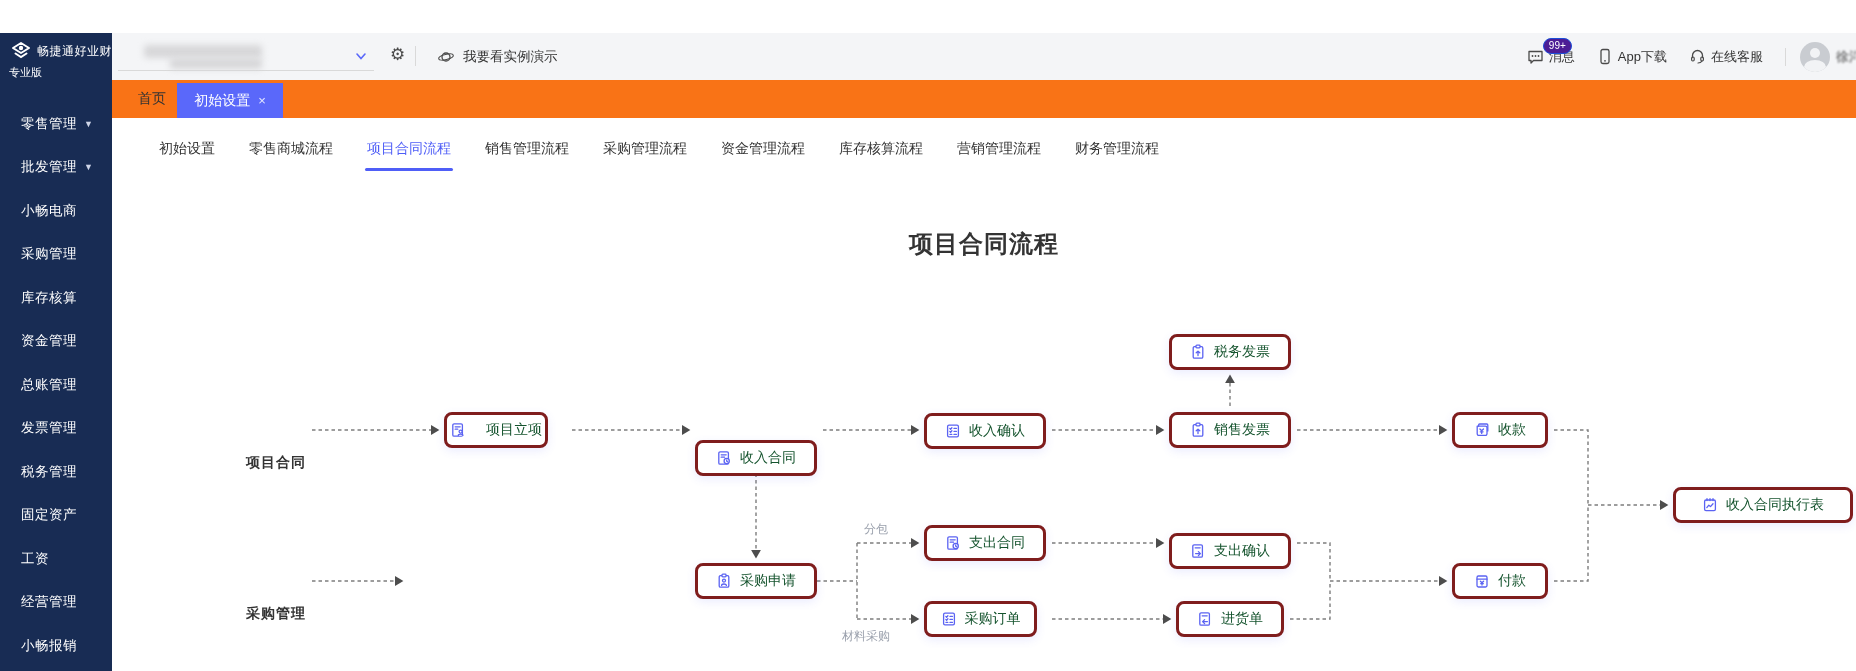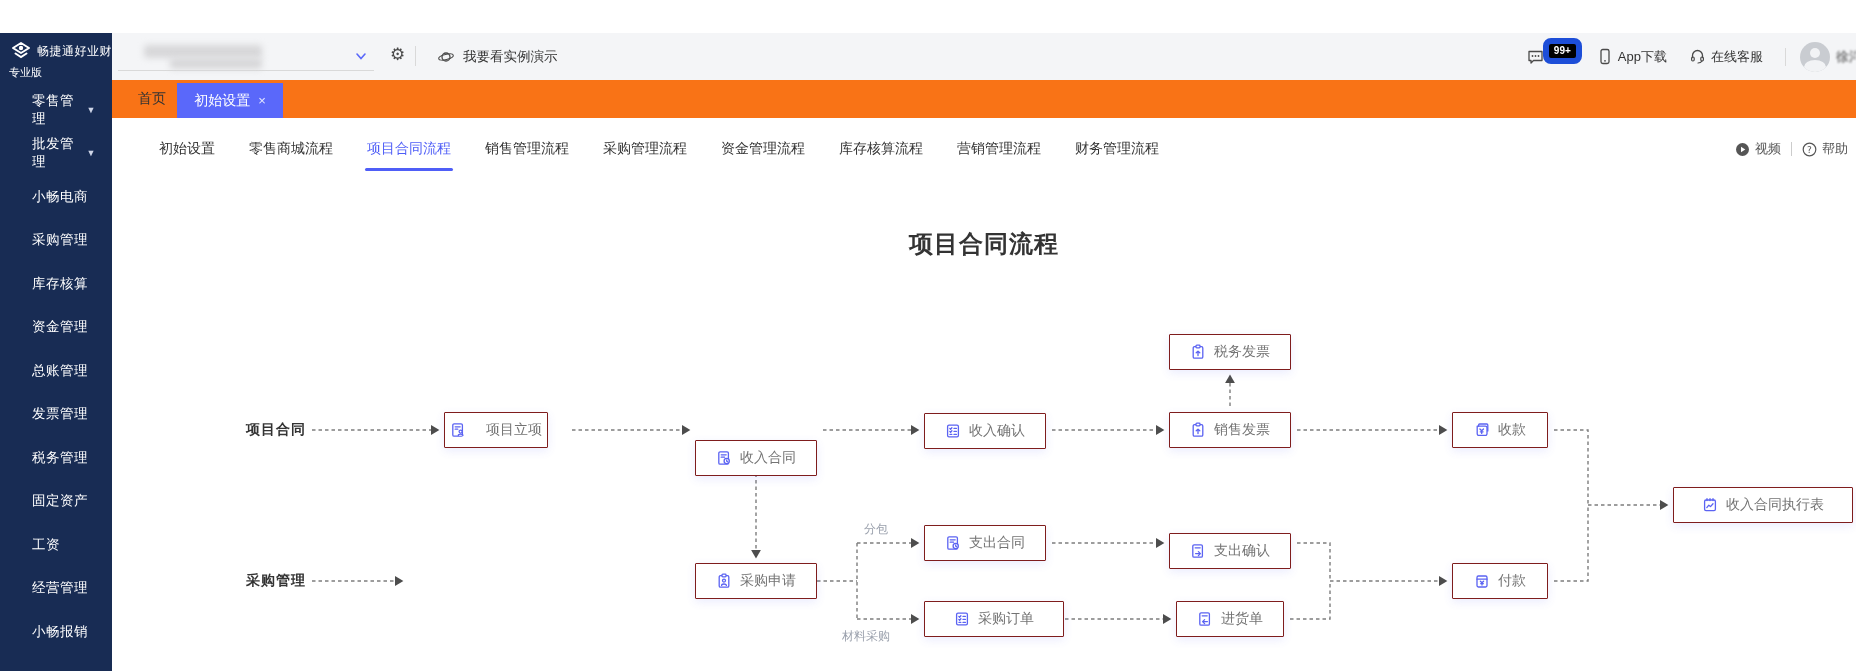--- a/index.html
+++ b/index.html
@@ -6,36 +6,36 @@
   html,body { width:1856px; height:671px; overflow:hidden; background:#fff;
     font-family:"Liberation Sans","DejaVu Sans",sans-serif; }
   .stage { position:relative; width:1856px; height:671px; }
 
   
   .sidebar { position:absolute; left:0; top:33px; width:112px; height:638px; background:#182c54; z-index:5; }
   .logo-row { position:absolute; left:9px; top:6px; display:flex; align-items:center; gap:4px; }
   .logo-mark { width:24px; height:24px; flex:0 0 auto; }
   .logo-title { color:#fff; font-size:12px; white-space:nowrap; letter-spacing:.5px; }
   .logo-sub { position:absolute; left:9px; top:32px; color:#fff; font-size:11px; }
-  .nav { position:absolute; left:0; top:55px; width:96px;padding-left:11px; }
+  .nav { position:absolute; left:0; top:69px; width:96px; }
   .nav-item { height:43.5px; display:flex; align-items:center; padding-left:21px; color:#ffffff; font-size:13.5px; cursor:pointer; letter-spacing:.5px; }
   .nav-item .caret { margin-left:7px; font-size:9px; color:#cfd6e8; }
 
   
   .top-strip { position:absolute; left:0; top:0; width:1856px; height:33px; background:#fff; }
   .topbar { position:absolute; left:112px; top:33px; width:1744px; height:47px; background:#f4f5f7; }
   .select-box { position:absolute; left:6px; top:8px; width:256px; height:30px; border-bottom:1px solid #d9d9d9; }
   .blur-blob { position:absolute; background:#d7d7d9; filter:blur(3px); border-radius:3px; }
   .chev { position:absolute; right:6px; top:8px; }
   .gear { position:absolute; left:278px; top:11px; font-size:17px; color:#4a4a4a; cursor:pointer; }
   .vdiv1 { position:absolute; left:303px; top:13px; width:1px; height:20px; background:#d9d9d9; }
   .demo { position:absolute; left:325px; top:0; height:47px; display:flex; align-items:center; gap:8px; color:#333; font-size:13.5px; cursor:pointer; }
   .top-right { position:absolute; right:0; top:0; height:47px; display:flex; align-items:center; }
   .tr-item { display:flex; align-items:center; gap:5px; color:#333; font-size:13px; cursor:pointer; position:relative; margin-right:22px; white-space:nowrap; }
-  .badge { position:absolute; top:-10px; left:16px; background:#000000; color:#fff; font-size:10px; line-height:12px; padding:1px 5px; border-radius:8px; border:6px solid #1d4ed8; font-weight:bold; }
+  .badge { position:absolute; top:-10px; left:16px; background:#4c1d95; color:#fff; font-size:10px; line-height:12px; padding:1px 5px; border-radius:8px; border:1px solid #1d4ed8; font-weight:normal; }
   .vdiv2 { width:1px; height:18px; background:#d9d9d9; margin-right:14px; }
   .avatar { width:30px; height:30px; border-radius:50%; background:#c9ccd1; position:relative; overflow:hidden; margin-right:6px; flex:0 0 auto; cursor:pointer; }
   .avatar .head { position:absolute; left:10px; top:6px; width:10px; height:10px; border-radius:50%; background:#f2f3f5; }
   .avatar .body { position:absolute; left:4px; top:18px; width:22px; height:14px; border-radius:50%; background:#f2f3f5; }
   .user-name { color:#333; font-size:13px; white-space:nowrap; width:20px; overflow:hidden; filter:blur(1px); }
 
   
   .tabrow { position:absolute; left:112px; top:80px; width:1744px; height:38px; background:#f97316; }
   .tab-home { position:absolute; left:18px; top:0; height:38px; display:flex; align-items:center; font-size:14px; color:#333; padding:0 8px; cursor:pointer; }
   .tab-active { position:absolute; left:65px; top:3px; height:35px; width:106px; background:#5a68fa; color:#fff; font-size:14px; display:flex; align-items:center; justify-content:center; gap:8px; cursor:pointer; }
@@ -47,25 +47,25 @@
   .subtab.active { color:#4f5ef7; }
   .subtab.active::after { content:""; position:absolute; left:0; right:0; bottom:-9px; height:3px; border-radius:2px; background:#4f5ef7; }
   .tab-tools { position:absolute; right:8px; top:0; height:62px; display:flex; align-items:center; gap:10px; color:#555; font-size:13px; }
   .tool { display:flex; align-items:center; gap:5px; cursor:pointer; white-space:nowrap; }
   .tool-div { width:1px; height:14px; background:#ccc; }
 
   
   .flow { position:absolute; left:112px; top:176px; width:1744px; height:495px; background:#fff; }
   .flow-title { position:absolute; left:0; top:52px; width:1744px; text-align:center; font-size:24px; color:#333; font-weight:600; letter-spacing:1px; }
   .connectors { position:absolute; left:0; top:0; }
-  .node { position:absolute; height:36px; background:#fff; border:1px solid #7f1d1d; border-radius:1px;
+  .node { position:absolute; height:36px; background:#fff; border:3px solid #7f1d1d; border-radius:8px;
     box-shadow:0 3px 10px rgba(90,100,250,.12); display:flex; align-items:center; justify-content:center;
-    gap:8px; font-size:14px; color:#737373; cursor:pointer; white-space:nowrap; }
+    gap:8px; font-size:14px; color:#14532d; cursor:pointer; white-space:nowrap; }
   .node svg { flex:0 0 auto; }
-  .row-label { position:absolute; font-size:14px; color:#333; font-weight:600; letter-spacing:1px; }
+  .row-label { position:absolute; font-size:14px; color:#333; font-weight:600; letter-spacing:1px;margin-top:33px; }
   .branch-label { position:absolute; font-size:12px; color:#9aa0ac; }
 </style>
 </head>
 <body>
 
 <div class="stage">
 
   <div class="top-strip"></div>
 
   <aside class="sidebar">
@@ -187,37 +187,20 @@
   <div class="subtabs">
     <span class="subtab">初始设置</span>
     <span class="subtab">零售商城流程</span>
     <span class="subtab active">项目合同流程</span>
     <span class="subtab">销售管理流程</span>
     <span class="subtab">采购管理流程</span>
     <span class="subtab">资金管理流程</span>
     <span class="subtab">库存核算流程</span>
     <span class="subtab">营销管理流程</span>
     <span class="subtab">财务管理流程</span>
-    <div class="tab-tools">
-      <span class="tool">
-        <svg width="15" height="15" viewBox="0 0 15 15">
-            <circle cx="7.5" cy="7.5" r="6.5" fill="#555"></circle>
-            <path d="M6 4.8 L10.3 7.5 L6 10.2 Z" fill="#fff"></path>
-          </svg>
-        <span>视频</span>
-      </span>
-      <span class="tool-div"></span>
-      <span class="tool">
-        <svg width="15" height="15" viewBox="0 0 15 15">
-            <circle cx="7.5" cy="7.5" r="6.3" fill="none" stroke="#555" stroke-width="1.2"></circle>
-            <text x="7.5" y="10.6" text-anchor="middle" font-size="9" fill="#555" font-family="'DejaVu Sans',sans-serif">?</text>
-          </svg>
-        <span>帮助</span>
-      </span>
-    </div>
   </div>
 
   <div class="flow">
     <div class="flow-title">项目合同流程</div>
 
     <svg class="connectors" width="1744" height="495" viewBox="0 0 1744 495">
       <defs>
         <marker id="arr" markerWidth="7" markerHeight="7" refX="5" refY="3.5" orient="auto">
           <path d="M0 0 L6 3.5 L0 7 Z" fill="#4d4d4d"></path>
         </marker>
@@ -342,21 +325,21 @@
     </div>
     <div class="node" style="left:1340px; top:387px; width:96px;">
       <svg width="16" height="16" viewBox="0 0 16 16" fill="none" stroke="#5b63f2" stroke-width="1.3" stroke-linecap="round" stroke-linejoin="round">
         <rect x="3" y="3" width="10" height="11" rx="1.4"></rect>
           <path d="M3 6.2 h10"></path>
         <path d="M6.4 8.2 l1.6 1.6 1.6-1.6 M8 9.8 v2.2 M6.7 10.7 h2.6"></path>
       </svg>
       <span>付款</span>
     </div>
 
-    <div class="node" style="left:812px; top:425px; width:140px;">
+    <div class="node" style="left:812px; top:425px; width:113px;">
       <svg width="16" height="16" viewBox="0 0 16 16" fill="none" stroke="#5b63f2" stroke-width="1.3" stroke-linecap="round" stroke-linejoin="round">
         <rect x="2.6" y="2.2" width="10.8" height="11.6" rx="1.4"></rect>
         <path d="M4.8 5.4 l.8 .8 1.3-1.5 M9 5.4 h2.4"></path>
           <path d="M4.8 8.4 l.8 .8 1.3-1.5 M9 8.4 h2.4"></path>
           <path d="M5 11.4 h1.8 M9 11.4 h2.4"></path>
       </svg>
       <span>采购订单</span>
     </div>
     <div class="node" style="left:1064px; top:425px; width:108px;">
       <svg width="16" height="16" viewBox="0 0 16 16" fill="none" stroke="#5b63f2" stroke-width="1.3" stroke-linecap="round" stroke-linejoin="round">

